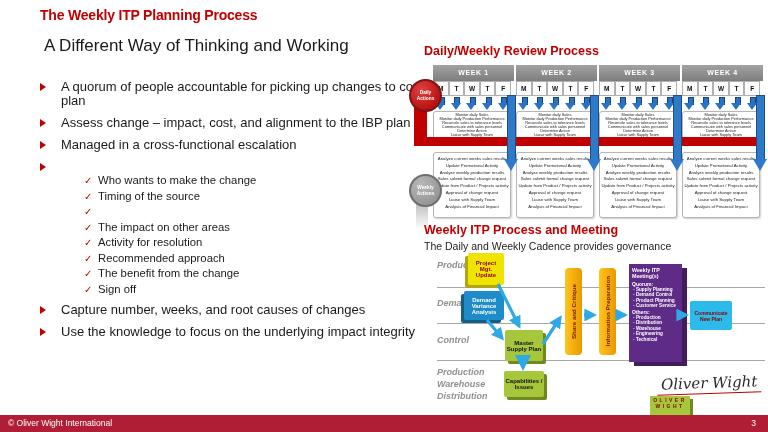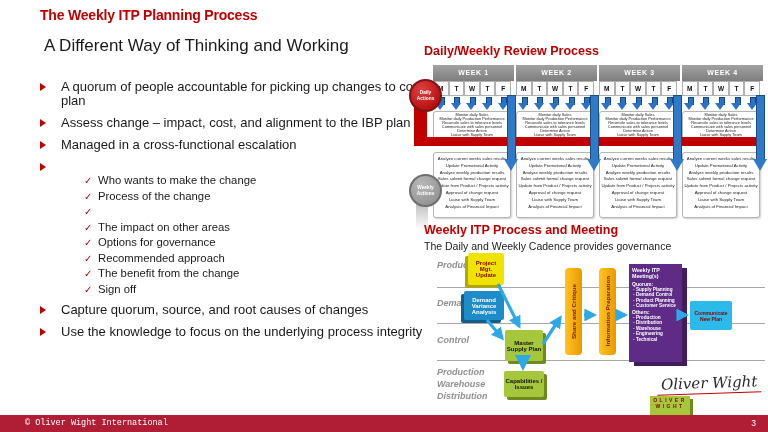--- a/index.html
+++ b/index.html
@@ -75,21 +75,21 @@
   .purple .pi{font-size:4.7px;font-weight:bold;line-height:5.5px;padding-left:5px;text-indent:-4px;}
   .purple .pi::before{content:"- ";}
   .cyan{left:690px;top:301px;width:40px;height:27px;background:#2BBAE9;color:#8B0000;font-size:5px;padding:1px;}
   .flowsvg{position:absolute;left:420px;top:250px;z-index:4;}
   
   .sig{position:absolute;left:650px;top:374px;width:118px;text-align:center;}
   .sig .script{font-family:"DejaVu Serif",serif;font-style:italic;font-size:15px;color:#2a2a2a;
       border-bottom:1.5px solid #C00000;display:inline-block;padding:0 4px 1px 4px;transform:rotate(-2deg);}
   .sig .caps{font-size:5px;font-weight:bold;letter-spacing:2.5px;color:#8B0000;margin-top:2px;}
   .footer{position:absolute;left:0;top:415px;width:768px;height:17px;background:#B01E36;color:#fff;}
-  .footer .copy{position:absolute;left:25px;top:0;font-size:8.5px;line-height:17px;font-family:Liberation Mono, monospace;}
+  .footer .copy{position:absolute;left:8px;top:0;font-size:8.5px;line-height:17px;}
   .footer .pg{position:absolute;right:12px;top:0;font-size:8.5px;line-height:17px;}
 </style>
 </head>
 <body>
 
 <div class="slide">
 
   <div class="title">The Weekly ITP Planning Process</div>
   <div class="subtitle">A Different Way of Thinking and Working</div>
 
@@ -109,53 +109,53 @@
     <div class="b" style="margin-bottom:2px">
         <span class="tri"></span>
       </div>
     <div class="subs">
       <div class="sub">
           <span class="chk">✓</span>
           <span>Who wants to make the change</span>
         </div>
       <div class="sub">
           <span class="chk">✓</span>
-          <span>Process of the change</span>
+          <span>Timing of the source</span>
         </div>
       <div class="sub">
           <span class="chk">✓</span>
         </div>
       <div class="sub">
           <span class="chk">✓</span>
           <span>The impact on other areas</span>
         </div>
       <div class="sub">
           <span class="chk">✓</span>
-          <span>Options for governance</span>
+          <span>Activity for resolution</span>
         </div>
       <div class="sub">
           <span class="chk">✓</span>
           <span>Recommended approach</span>
         </div>
       <div class="sub">
           <span class="chk">✓</span>
           <span>The benefit from the change</span>
         </div>
       <div class="sub">
           <span class="chk">✓</span>
           <span>Sign off</span>
         </div>
     </div>
     <div class="b">
         <span class="tri"></span>
-        <span>Capture quorum, source, and root causes of changes</span>
-      </div>
-    <div class="b">
-        <span class="tri"></span>
-        <span>Use the knowledge to focus on the underlying process integrity</span>
+        <span>Capture number, weeks, and root causes of changes</span>
+      </div>
+    <div class="b">
+        <span class="tri"></span>
+        <span>Use the knowledge to focus on the underlying impact integrity</span>
       </div>
   </div>
 
   <div class="sec-h" style="left:424px;top:44px">Daily/Weekly Review Process</div>
 
   <div class="redrail"></div>
   <div class="redband"></div>
   <div class="grayrail"></div>
   <div class="badge daily">Daily Actions</div>
   <div class="badge weekly">Weekly Actions</div>

